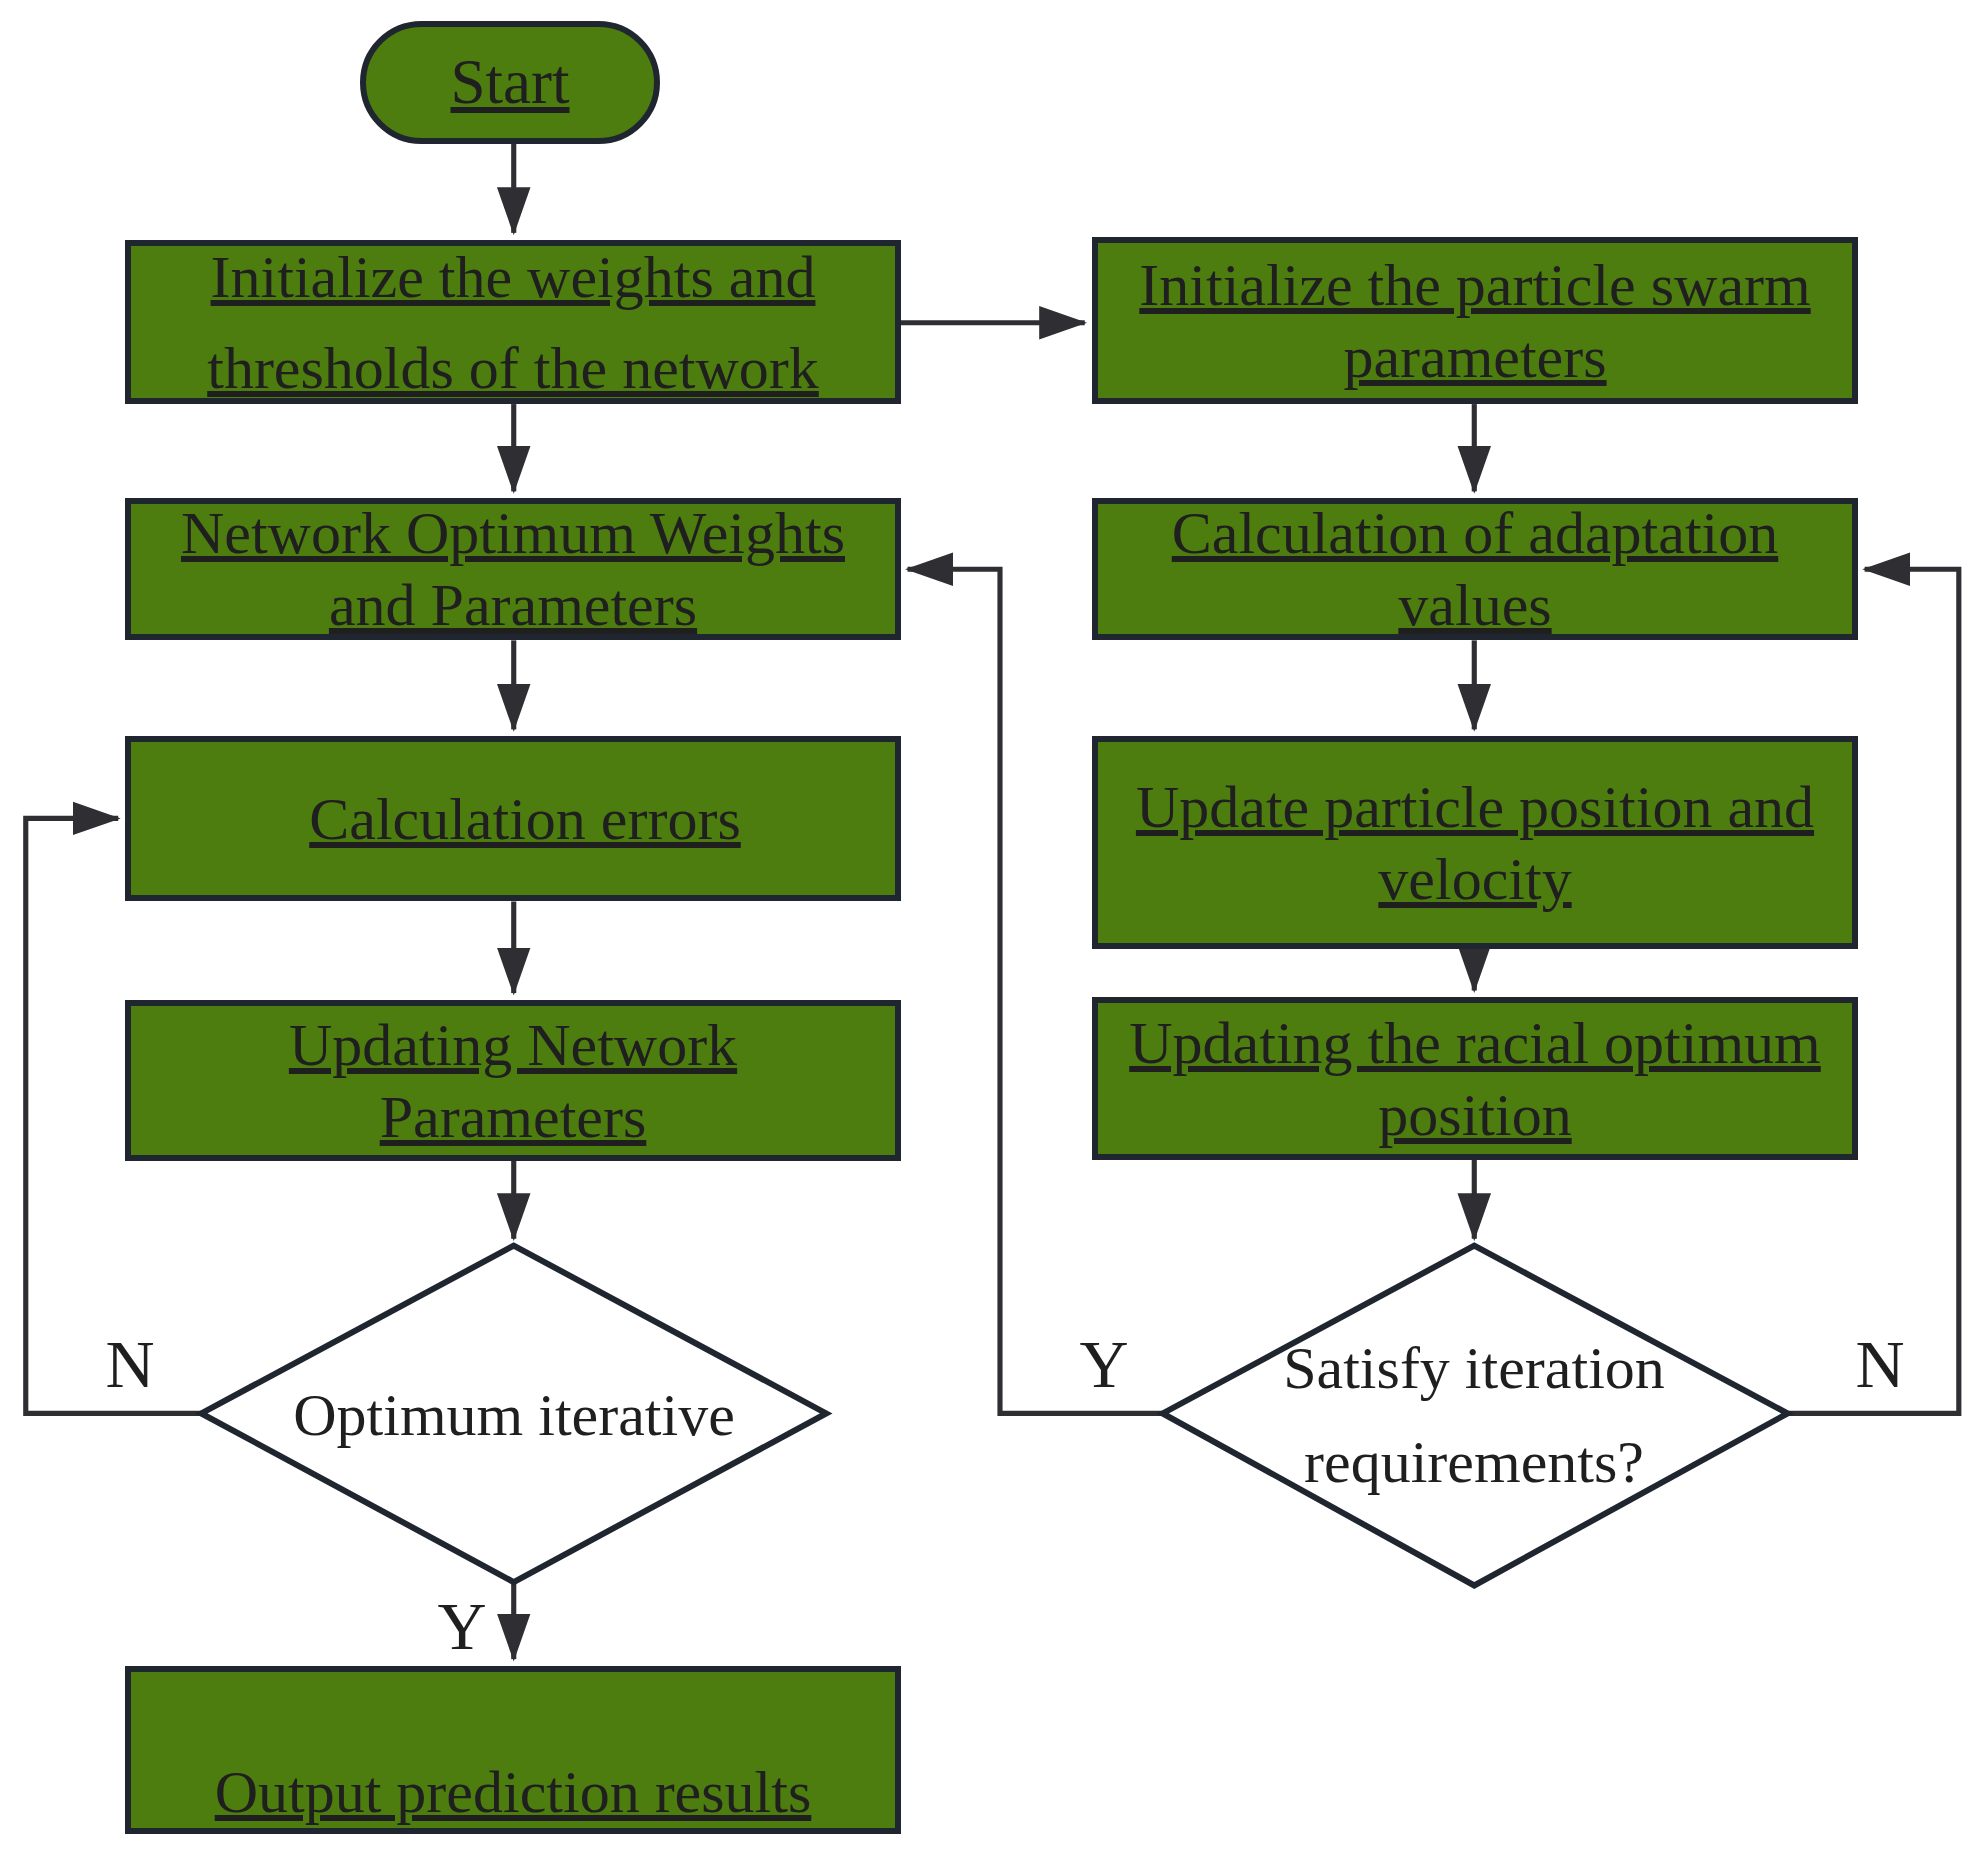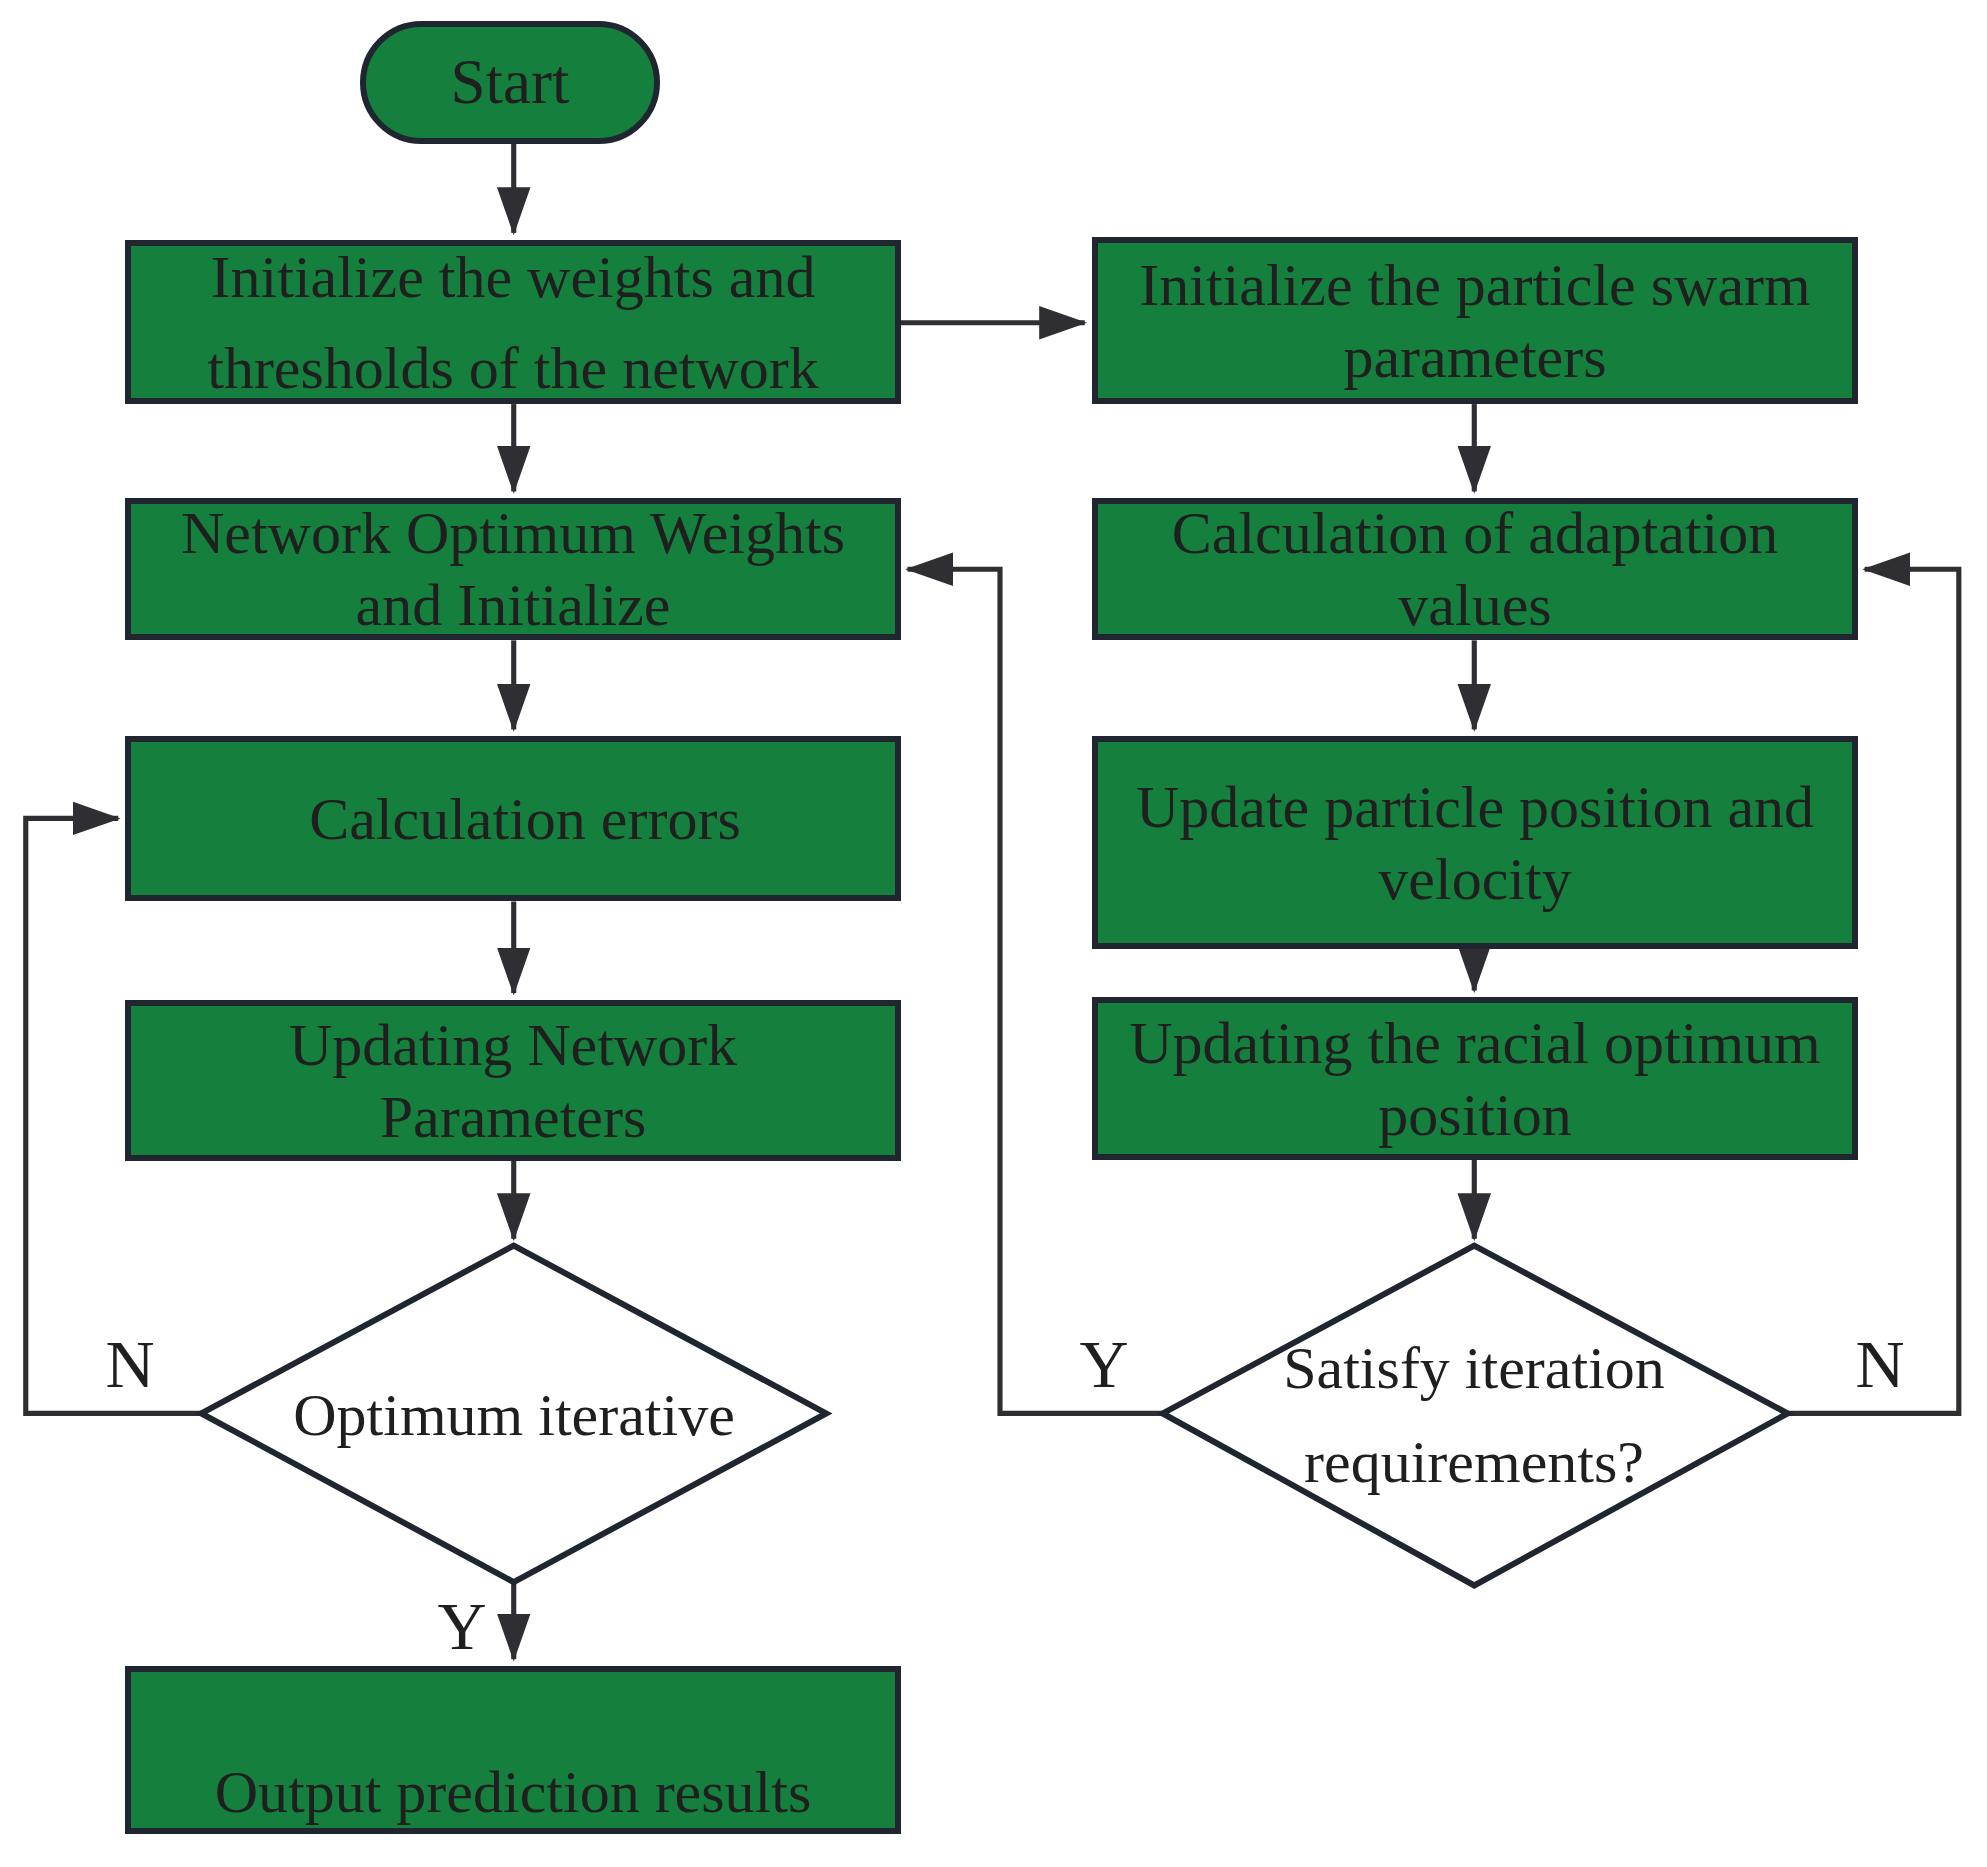--- a/index.html
+++ b/index.html
@@ -37,21 +37,22 @@
   .node {
     position: absolute;
     display: flex;
     flex-direction: column;
     align-items: center;
     justify-content: center;
     text-align: center;
     color: var(--text);
     font-size: 60px;
     line-height: 72px;
-    background: #15803d;
+    background: #4d7c0f;
+    text-decoration: underline;
   }
   .process { border: 6.8px solid var(--node-border); }
   .terminator {
     border: 6px solid var(--node-border);
     border-radius: 62px;
     font-size: 63px;
   }
   .diamond-label {
     position: absolute;
     display: flex;
@@ -125,21 +126,21 @@
   <div class="node terminator pos-start">
     <span>Start</span>
   </div>
 
   <div class="node process pos-l1">
     <span>Initialize the weights and</span>
     <span>thresholds of the network</span>
   </div>
   <div class="node process pos-l2">
     <span>Network Optimum Weights</span>
-    <span>and Initialize</span>
+    <span>and Parameters</span>
   </div>
   <div class="node process pos-l3">
     <span>Calculation errors</span>
   </div>
   <div class="node process pos-l4">
     <span>Updating Network</span>
     <span>Parameters</span>
   </div>
   <div class="node process pos-l5">
     <span>Output prediction results</span>

